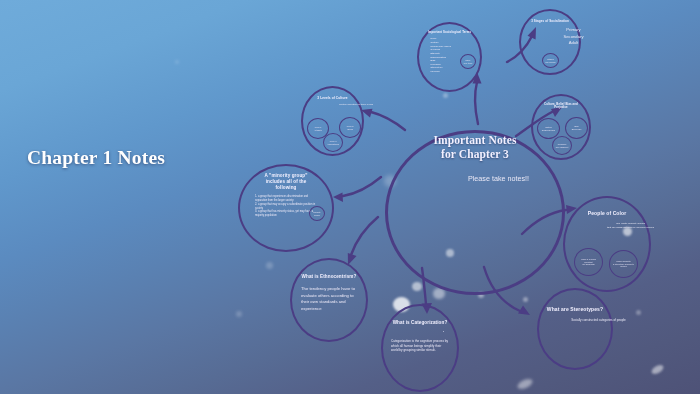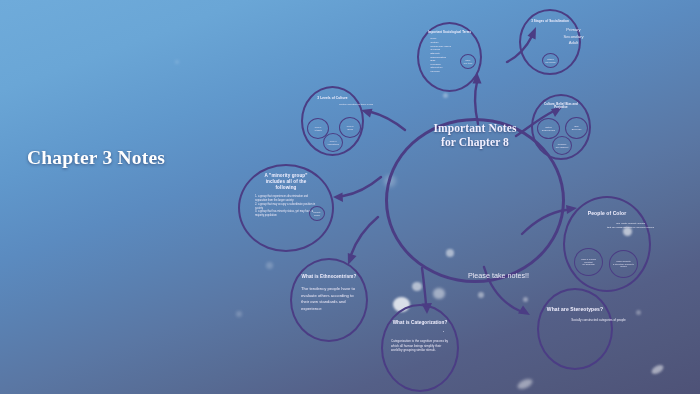--- a/index.html
+++ b/index.html
@@ -20,21 +20,21 @@
         box-sizing:border-box;text-align:center;color:#ffffff;
         display:flex;flex-direction:column;align-items:center;}
   .node .ttl{font-weight:bold;color:#f2f0ff;letter-spacing:.1px;}
   .node .sub{color:#e9e8f6;margin-left:47px;}
   .node .body{color:#ece9f8;text-align:left;}
   .subnode{position:absolute;border:1px solid #4b3d84;border-radius:50%;
            box-sizing:border-box;color:#eceafa;display:flex;flex-direction:column;
            align-items:center;justify-content:center;text-align:center;overflow:hidden;}
   .micro{font-size:2.1px;line-height:1.25;padding:0 2px;color:#e6e4f6;}
   
-  #center{left:385px;top:118px;width:180px;height:165px;border-width:3px;justify-content:space-between;}
+  #center{left:385px;top:130px;width:180px;height:165px;border-width:3px;justify-content:flex-start;}
   #center .ttl{font-family:"Liberation Serif",serif;font-size:11.5px;line-height:1.22;
                text-shadow:0 1px 2px rgba(20,20,60,.45);}
   #center .sub{font-size:7.2px;margin-top:13px;}
   
   #deck-title{position:absolute;left:27px;top:147px;color:#ffffff;
       font-family:"Liberation Serif",serif;font-weight:bold;font-size:19.5px;
       text-shadow:0 1px 3px rgba(25,30,70,.5);letter-spacing:.2px;}
   
   .arrow{position:absolute;pointer-events:none;}
   .arrow svg{display:block;overflow:visible;}
@@ -55,21 +55,21 @@
   <div class="bokeh" style="left:623px;top:227px;width:9px;height:9px;opacity:.6;filter:blur(1px);"></div>
   <div class="bokeh" style="left:384px;top:175px;width:12px;height:12px;opacity:.22;filter:blur(2px);"></div>
   <div class="bokeh" style="left:266px;top:262px;width:7px;height:7px;opacity:.2;filter:blur(1.5px);"></div>
   <div class="bokeh" style="left:236px;top:311px;width:6px;height:6px;opacity:.2;filter:blur(1.4px);"></div>
   <div class="bokeh" style="left:517px;top:380px;width:16px;height:8px;opacity:.45;filter:blur(1.4px);transform:rotate(-25deg);"></div>
   <div class="bokeh" style="left:651px;top:366px;width:13px;height:7px;opacity:.5;filter:blur(1.2px);transform:rotate(-30deg);"></div>
   <div class="bokeh" style="left:443px;top:93px;width:5px;height:5px;opacity:.3;filter:blur(1.2px);"></div>
   <div class="bokeh" style="left:636px;top:310px;width:5px;height:5px;opacity:.3;filter:blur(1.1px);"></div>
   <div class="bokeh" style="left:175px;top:60px;width:4px;height:4px;opacity:.16;filter:blur(1.4px);"></div>
 
-  <div id="deck-title">Chapter 3 Notes</div>
+  <div id="deck-title">Chapter 1 Notes</div>
 
   <div class="arrow" style="left:462px;top:70px;">
     <svg width="40" height="56">
         <path class="ap" d="M16,54 C12,36 12,24 15,12"></path>
         <polygon class="ah" points="15,2 10.5,13.5 19.5,13.5"></polygon>
       </svg>
   </div>
   <div class="arrow" style="left:505px;top:22px;">
     <svg width="46" height="44">
         <path class="ap" d="M2,40 C14,34 22,24 27,14"></path>
@@ -115,21 +115,21 @@
   <div class="arrow" style="left:478px;top:265px;">
     <svg width="62" height="58">
         <path class="ap" d="M6,2 C12,22 24,38 42,46"></path>
         <polygon class="ah" points="52,50 45,40.5 40,48.5"></polygon>
       </svg>
   </div>
 
   <div class="node" id="center">
     <div class="ttl">
       <span>Important Notes</span><br>
-      <span>for Chapter 8</span>
+      <span>for Chapter 3</span>
     </div>
     <div class="sub">Please take notes!!</div>
   </div>
 
   <div class="node" style="left:417px;top:22px;width:65px;height:70px;justify-content:flex-start;padding-top:7px;">
     <div class="ttl" style="font-size:2.9px;line-height:1.2;">Important Sociological Terms</div>
     <div class="body" style="font-size:2.5px;line-height:1.45;margin-top:3px;width:38px;">
       <div>Race</div>
         <div>Culture</div>
       <div>Norms and Values</div>

